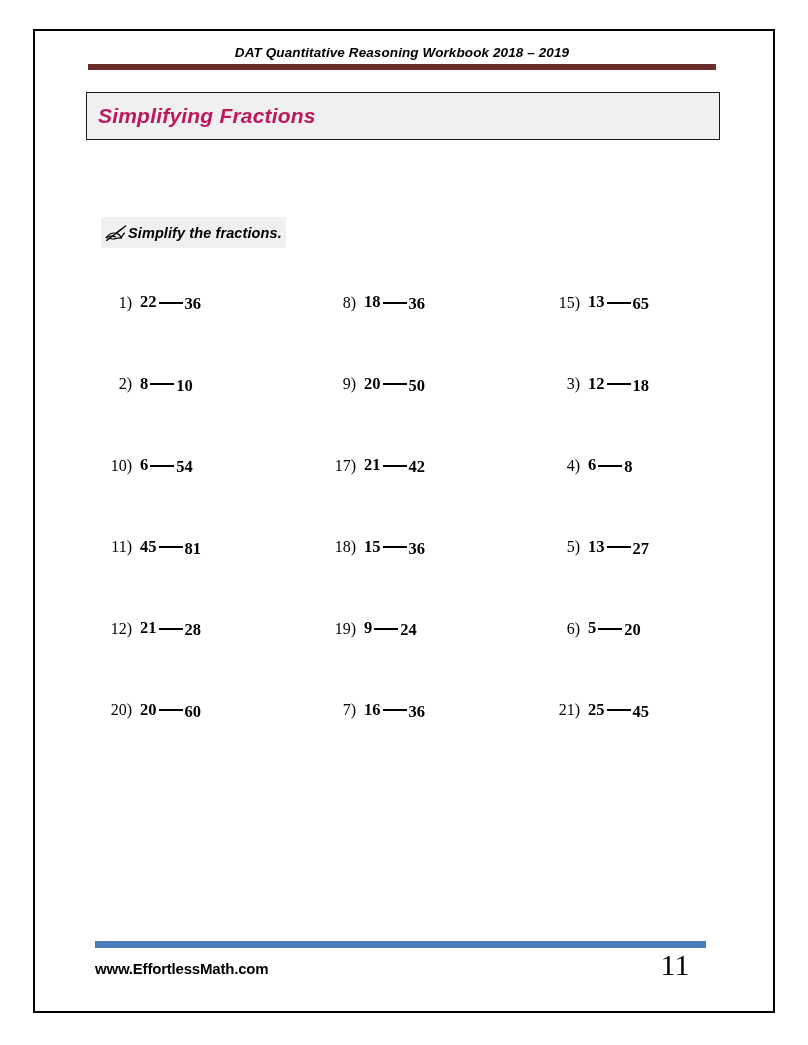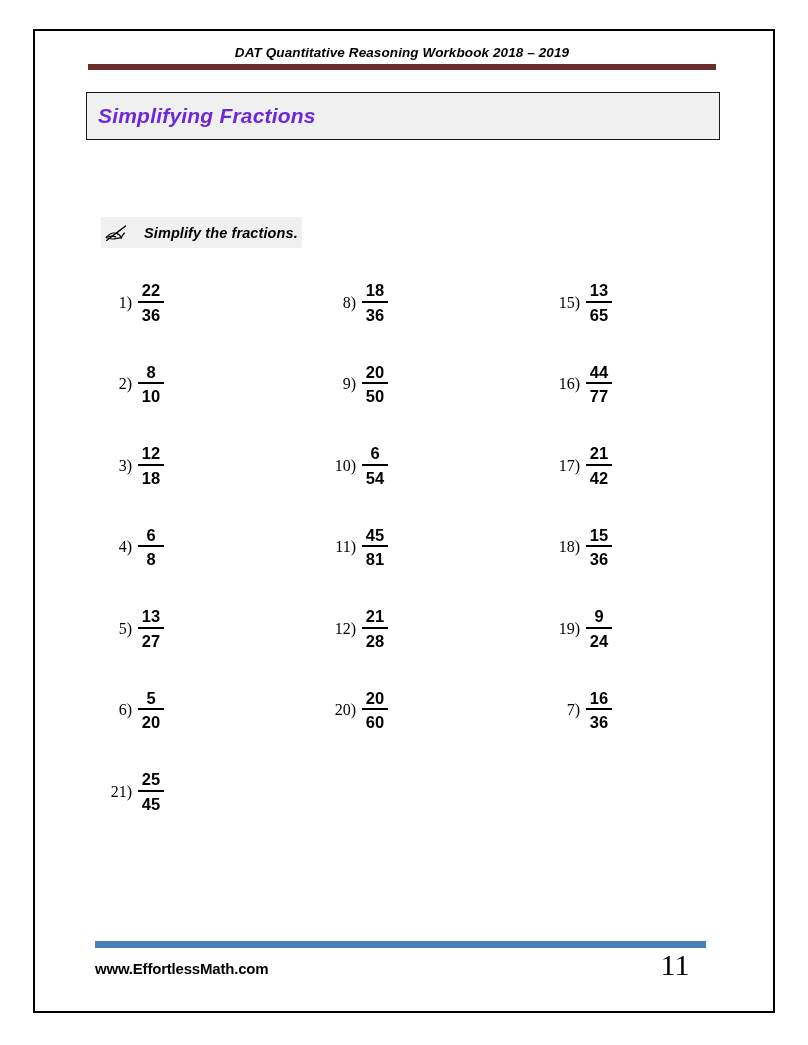--- a/index.html
+++ b/index.html
@@ -71,36 +71,35 @@
     border: 1px solid #1a1a1a;
     box-sizing: border-box;
     display: flex;
     align-items: center;
   }
   #section-title-text {
     font-family: "Liberation Sans", sans-serif;
     font-style: italic;
     font-weight: bold;
     font-size: 21px;
-    color: #6d28d9;
+    color: #be185d;
     padding-left: 11px;
     letter-spacing: 0.2px;
   }
 
   
   #instruction-strip {
     position: absolute;
     left: 101px;
     top: 217px;
     height: 31px;
     background: #f0f0f0;
     display: flex;
     align-items: center;
     padding: 0 4px 0 3px;
-    gap: 16px;
   }
   #instruction-icon {
     width: 24px;
     height: 18px;
     display: inline-block;
     flex: 0 0 auto;
     line-height: 0;
   }
   #instruction-text {
     font-family: "Liberation Sans", sans-serif;
@@ -132,23 +131,23 @@
     font-family: "Liberation Serif", serif;
     font-size: 16px;
     color: #000000;
     width: 32px;
     text-align: right;
     padding-right: 6px;
     flex: 0 0 auto;
   }
   .fraction {
     display: inline-flex;
-    flex-direction: column;
+    flex-direction: row;
     align-items: center;
-    font-family: Liberation Sans, sans-serif;
+    font-family: Liberation Serif, serif;
     font-weight: bold;
     font-size: 16.5px;
     line-height: 1.12;
     color: #000000;
     min-width: 26px;
   }
   .fraction .numerator {
     padding: 0 2px 1px 2px;
   }
   .fraction .fraction-bar {
@@ -258,28 +257,20 @@
       </div>
       <div class="problem-item">
         <span class="problem-number">9)</span>
         <span class="fraction">
           <span class="numerator">20</span>
           <span class="fraction-bar"></span>
           <span class="denominator">50</span>
         </span>
       </div>
       <div class="problem-item">
-        <span class="problem-number">16)</span>
-        <span class="fraction">
-          <span class="numerator">44</span>
-          <span class="fraction-bar"></span>
-          <span class="denominator">77</span>
-        </span>
-      </div>
-      <div class="problem-item">
         <span class="problem-number">3)</span>
         <span class="fraction">
           <span class="numerator">12</span>
           <span class="fraction-bar"></span>
           <span class="denominator">18</span>
         </span>
       </div>
       <div class="problem-item">
         <span class="problem-number">10)</span>
         <span class="fraction">

